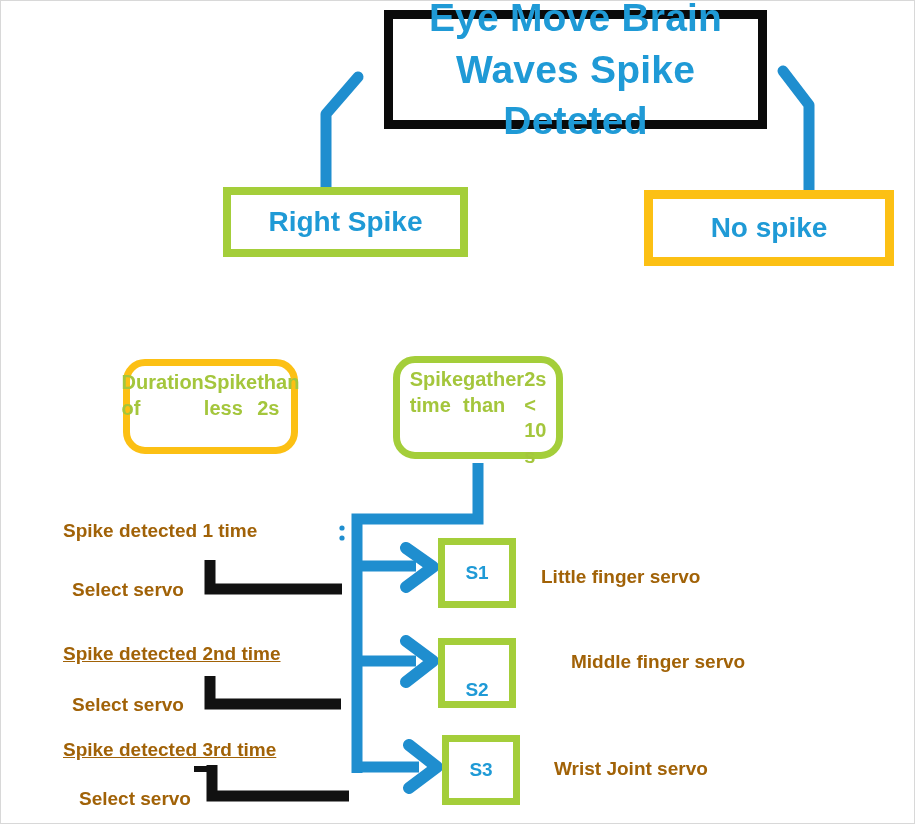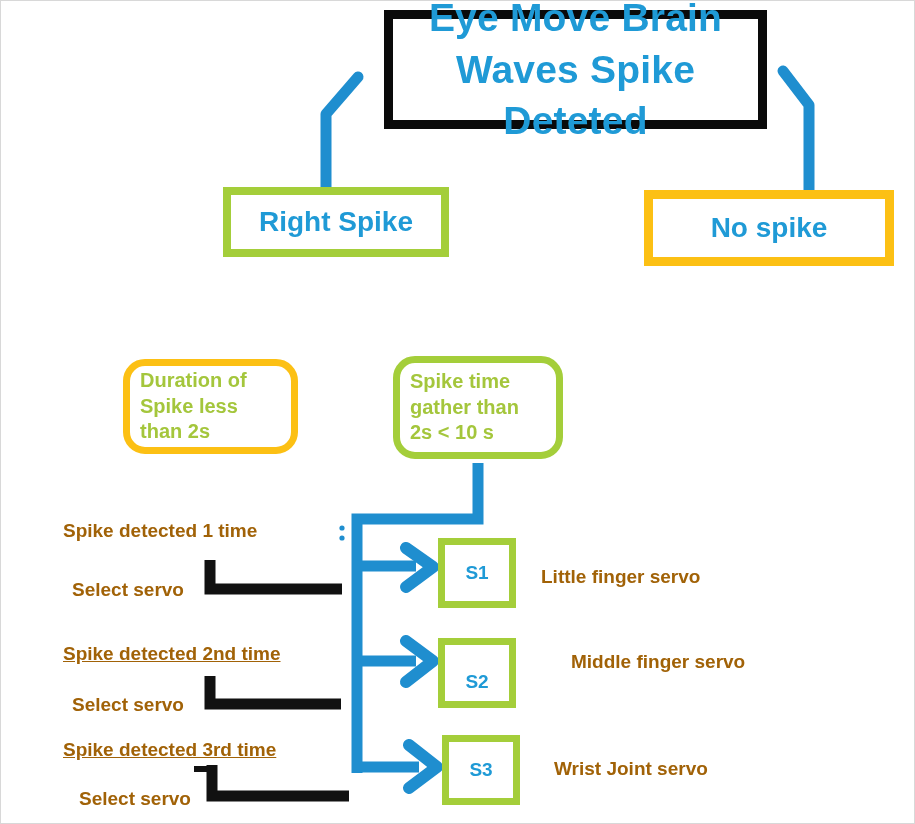--- a/index.html
+++ b/index.html
@@ -35,39 +35,39 @@
     color: #1f9ad6;
     font-size: 39px;
     font-weight: bold;
     line-height: 1.32;
     letter-spacing: .2px;
   }
 
   
   #box-right-spike {
     left: 222px; top: 186px;
-    width: 226px; height: 70px;
+    width: 245px; height: 70px;
     border: 8px solid #a4ce3a;
     color: #1f9ad6;
     font-size: 28px;
     font-weight: bold;
   }
   #box-no-spike {
     left: 643px; top: 189px;
     width: 250px; height: 76px;
     border: 9px solid #fcc014;
     color: #1f9ad6;
     font-size: 28px;
     font-weight: bold;
   }
 
   
   .cond {
     border-radius: 22px;
-    flex-direction: column;
+    flex-direction: row;
     font-weight: bold;
     color: #a4c63c;
     line-height: 1.28;
     font-size: 20px;
     padding: 4px 10px;
   }
   #box-duration {
     left: 122px; top: 358px;
     width: 175px; height: 95px;
     border: 7px solid #fcc014;
@@ -84,21 +84,21 @@
 
   
   .servo-box {
     width: 78px; height: 70px;
     border: 7px solid #a4ce3a;
     color: #1f9ad6;
     font-size: 19px;
     font-weight: bold;
   }
   #box-s1 { left: 437px; top: 537px; }
-  #box-s2 { left: 437px; top: 637px; align-items: flex-end; padding-bottom: 8px;}
+  #box-s2 { left: 437px; top: 637px; align-items: flex-end; padding-bottom: 0;}
   #box-s3 { left: 441px; top: 734px; }
 
   
   .label {
     position: absolute;
     color: #a16207;
     font-weight: bold;
     font-size: 19px;
     white-space: nowrap;
     text-align: center;

